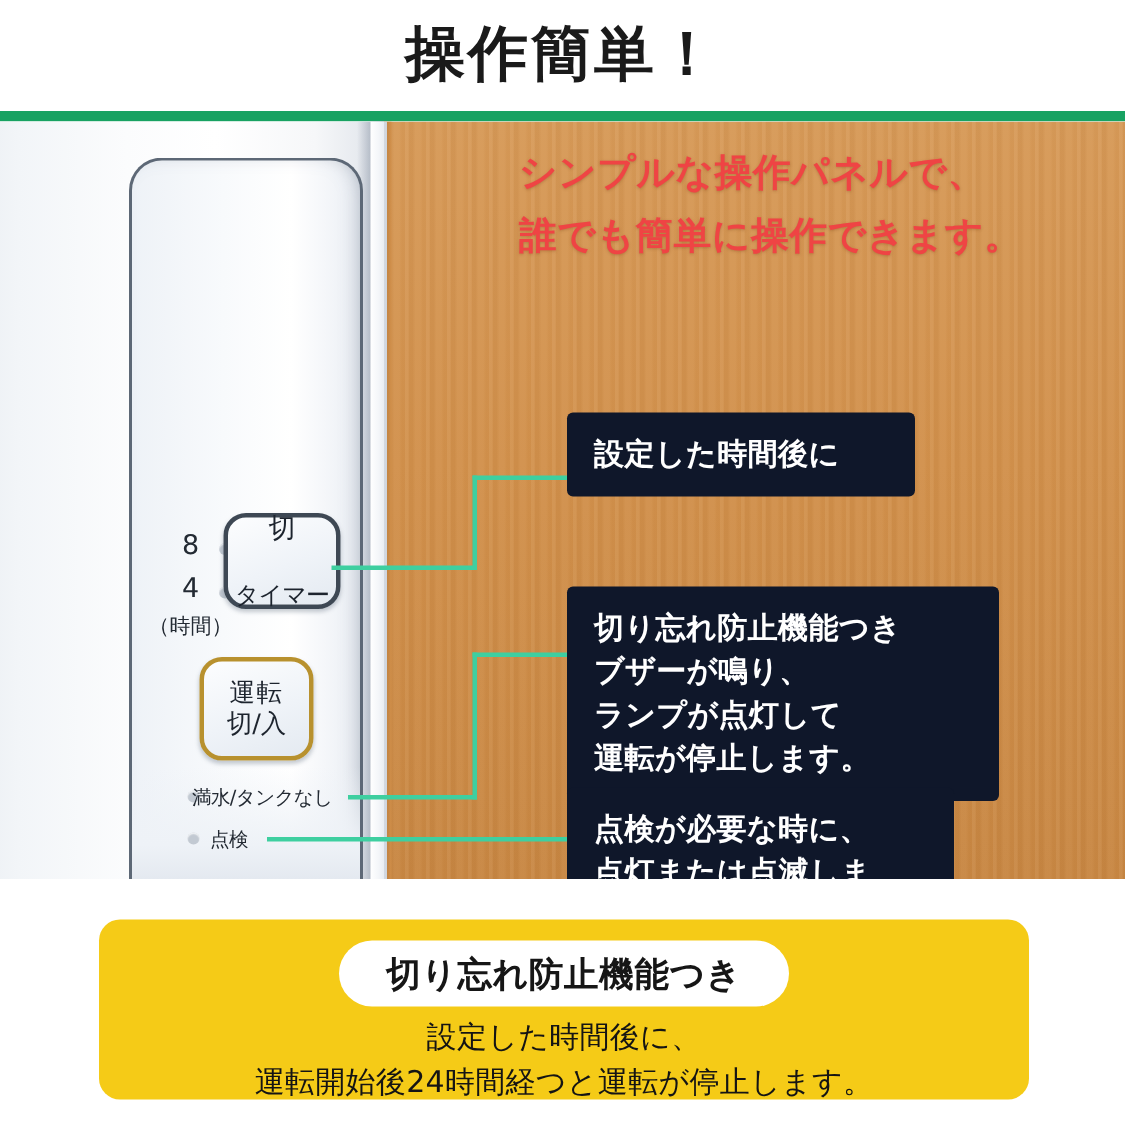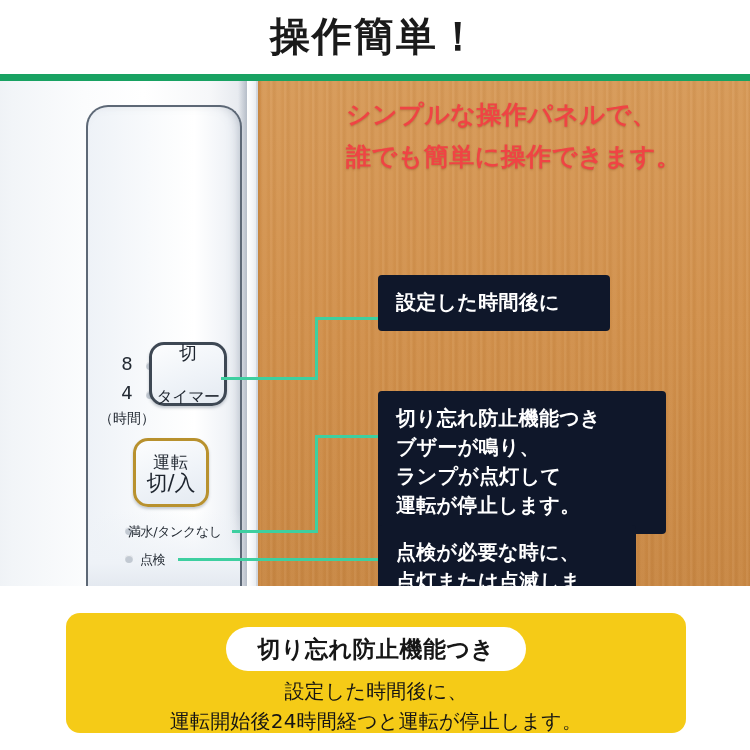--- a/index.html
+++ b/index.html
@@ -170,21 +170,21 @@
   }
   .btn-timer .l1 { font-size: 18px; line-height: 21px; }
   .btn-timer .l2 { font-size: 16px; line-height: 20px; letter-spacing: -.5px; margin-top: 24px; }
   .btn-power {
     left: 133px; top: 357px;
     width: 70px; height: 63px;
     border: 3px solid #b8912e;
     text-align: right;
   }
   .btn-power .l1 { font-size: 17px; line-height: 21px; letter-spacing: 1px; }
-  .btn-power .l2 { font-size: 21px; line-height: 21px; }
+  .btn-power .l2 { font-size: 17px; line-height: 21px; }
 
   .status-label {
     position: absolute;
     color: #232a33;
     font-size: 13px;
     font-weight: 500;
     letter-spacing: -.4px;
     white-space: nowrap;
   }
   .lbl-full  { left: 128px; top: 442px; }

